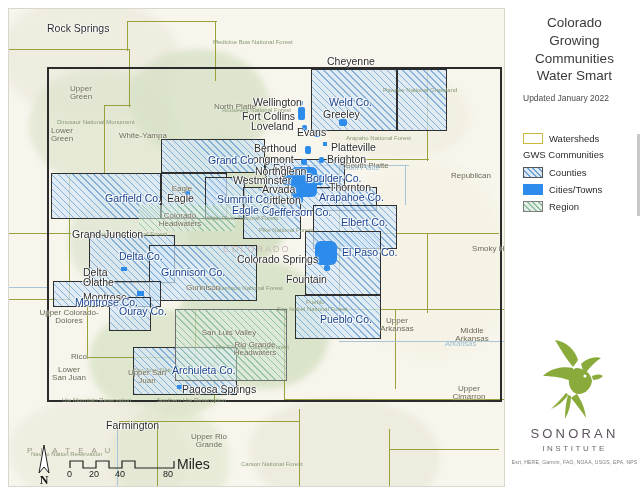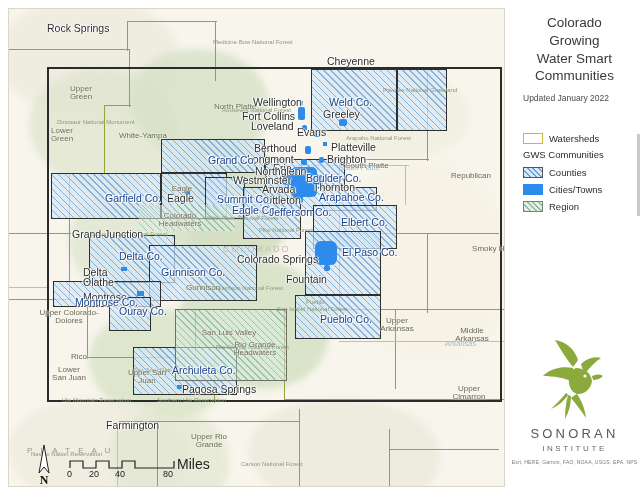--- a/index.html
+++ b/index.html
@@ -271,21 +271,21 @@
         <div class="lbl lbl-city" style="left: 314px; top: 100px;">Greeley</div>
         <div class="lbl lbl-city" style="left: 233px; top: 102px;">Fort Collins</div>
         <div class="lbl lbl-city" style="left: 242px; top: 112px;">Loveland</div>
         <div class="lbl lbl-city" style="left: 288px; top: 118px;">Evans</div>
         <div class="lbl lbl-city" style="left: 322px; top: 133px;">Platteville</div>
         <div class="lbl lbl-city" style="left: 245px; top: 134px;">Berthoud</div>
         <div class="lbl lbl-city" style="left: 318px; top: 145px;">Brighton</div>
         <div class="lbl lbl-city" style="left: 238px; top: 145px;">Longmont</div>
         <div class="lbl lbl-city" style="left: 264px; top: 154px;">Erie</div>
         <div class="lbl lbl-city" style="left: 246px; top: 157px;">Northglenn</div>
-        <div class="lbl lbl-city" style="left: 304px; top: 173px;">Thornton</div>
+        <div class="lbl lbl-city" style="left: 320px; top: 173px;">Thornton</div>
         <div class="lbl lbl-city" style="left: 224px; top: 166px;">Westminster</div>
         <div class="lbl lbl-city" style="left: 245px; top: 175px; padding-left: 8px;">Arvada</div>
         <div class="lbl lbl-city" style="left: 255px; top: 186px;">Littleton</div>
         <div class="lbl lbl-city" style="left: 158px; top: 184px;">Eagle</div>
         <div class="lbl lbl-city" style="left: 63px; top: 220px;">Grand Junction</div>
         <div class="lbl lbl-city" style="left: 228px; top: 245px;">Colorado Springs</div>
         <div class="lbl lbl-city" style="left: 277px; top: 265px;">Fountain</div>
         <div class="lbl lbl-city" style="left: 74px; top: 258px;">Delta</div>
         <div class="lbl lbl-city" style="left: 74px; top: 268px;">Olathe</div>
         <div class="lbl lbl-city" style="left: 74px; top: 283px;">Montrose</div>
@@ -333,22 +333,22 @@
       <span class="scale-num" style="left:94px;">80</span>
       <span id="scale-units">Miles</span>
     </div>
   </div>
 
   <div id="side-panel">
 
     <div id="title-block">
       <div class="tline">Colorado</div>
       <div class="tline">Growing</div>
+      <div class="tline">Communities</div>
       <div class="tline">Water Smart</div>
-      <div class="tline">Communities</div>
     </div>
 
     <div id="updated">Updated January 2022</div>
 
     <div id="legend-shadow"></div>
     <div id="logo-block">
       <div id="logo-mark">
         <svg width="76" height="84" viewBox="0 0 76 84">
           <g fill="#8aab3c">
             <path d="M44 26 C50 20 58 18 64 20 C58 24 52 30 48 36 C46 33 45 29 44 26 Z"></path>

